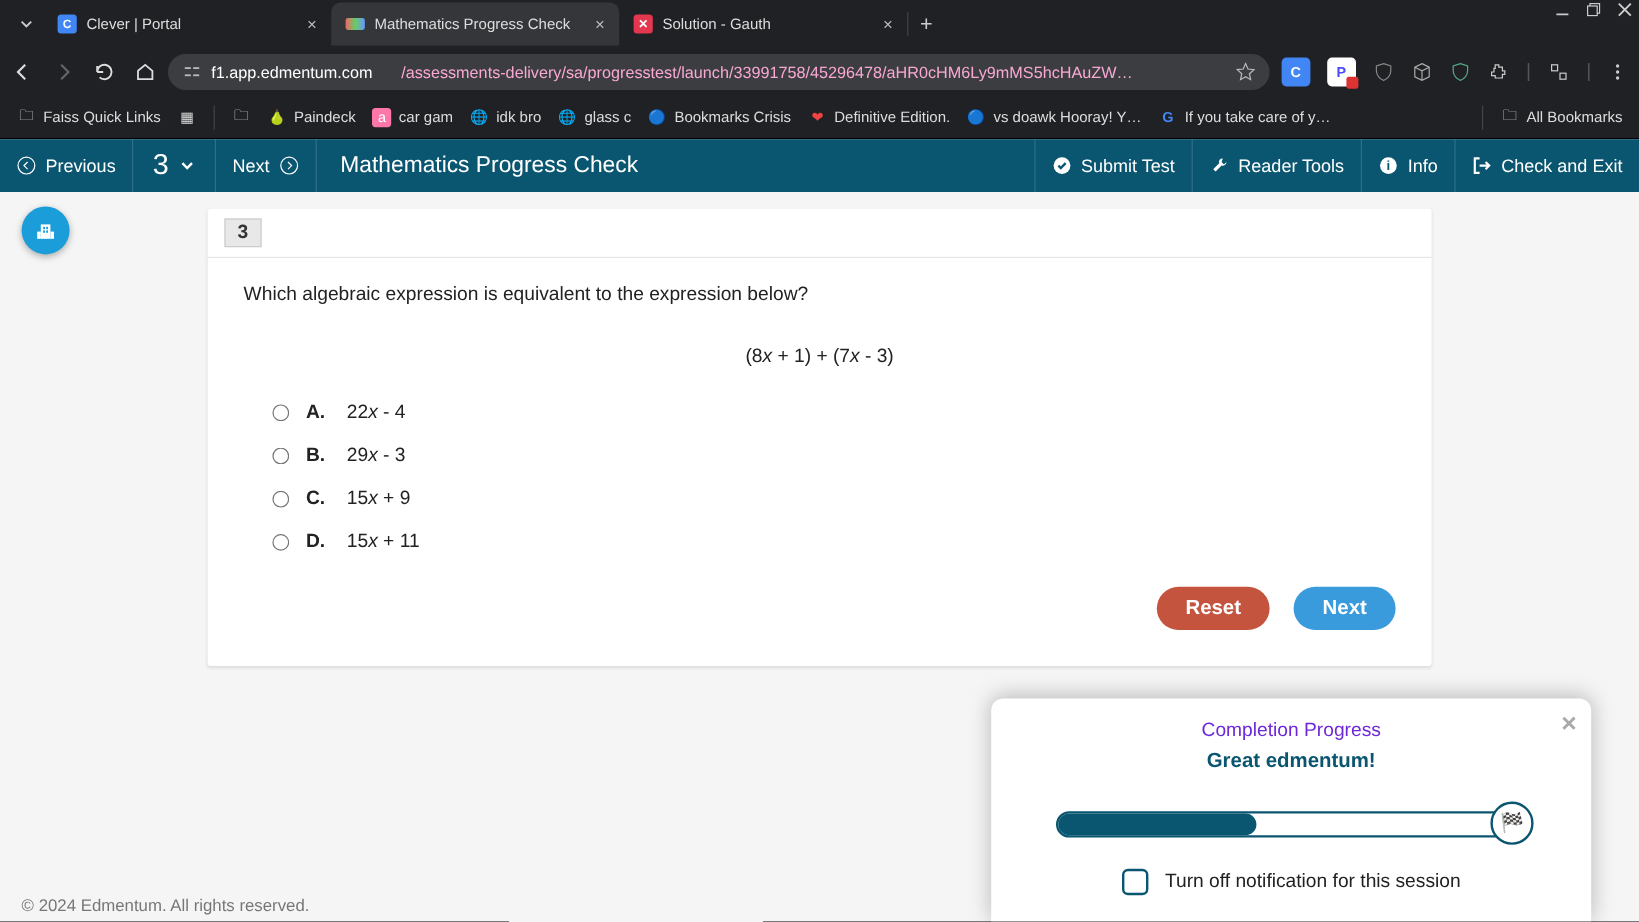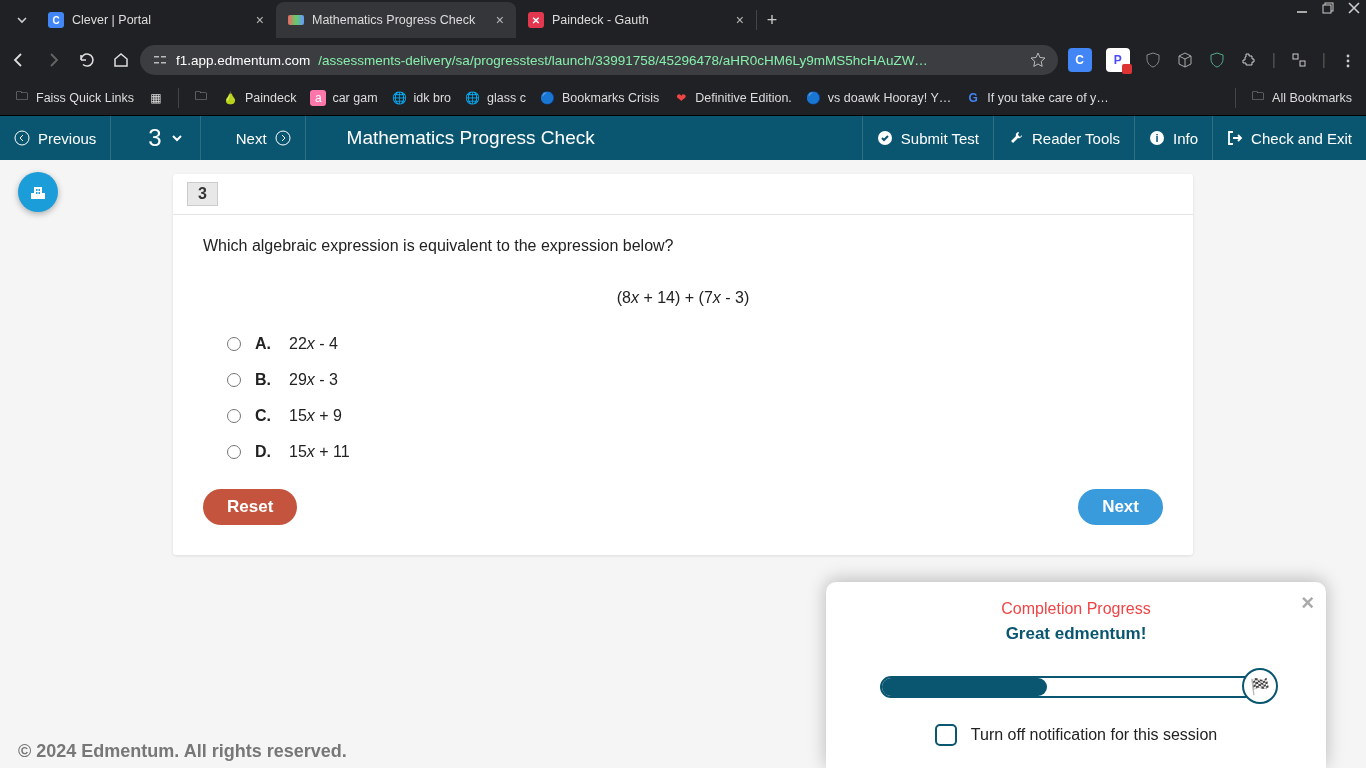--- a/index.html
+++ b/index.html
@@ -20,66 +20,66 @@
   .tab-sep { width:1px; height:20px; background:#444;}
   .new-tab { width:30px; text-align:center; font-size:18px; color:#ccc;}
   .win-controls { position:absolute; right:6px; top:2px; display:flex; gap:14px; color:#ccc; font-size:14px;}
   .win-controls span svg { display:block; }
 
   .addr-row { height:40px; display:flex; align-items:center; gap:10px; padding:0 10px; background:#202124;}
   .nav-icons { display:flex; gap:16px; color:#ccc; }
   .nav-icons .disabled { color:#666; }
   .url-bar { flex:1; height:30px; background:#3c3d40; border-radius:15px; display:flex; align-items:center; gap:8px; padding:12px 12px; color:#ddd; font-size:13.5px; overflow:hidden;}
   .url-domain { color:#fff; }
-  .url-path { color:#86efac; white-space:nowrap; overflow:hidden; text-overflow:ellipsis;}
+  .url-path { color:#f9a8d4; white-space:nowrap; overflow:hidden; text-overflow:ellipsis;margin-left:16px;}
   .addr-icons { display:flex; gap:14px; align-items:center; color:#ccc;}
   .ext-icon { width:24px; height:24px; border-radius:4px; display:flex; align-items:center; justify-content:center; font-size:12px; font-weight:bold; position:relative;}
   .ext-c { background:#4285f4; color:#fff; }
   .ext-p { background:#fff; color:#4a4aff; }
   .ext-p::after{content:""; position:absolute; right:-2px; bottom:-2px; width:10px; height:10px; background:#d33; border-radius:2px;}
 
   .bookmark-row { height:36px; display:flex; align-items:center; gap:14px; padding:0 14px; font-size:12.5px; color:#ddd; background:#202124; border-bottom:1px solid #000;}
   .bm-item { display:flex; align-items:center; gap:6px; white-space:nowrap;}
   .bm-item .ic{ width:16px; height:16px; display:flex; align-items:center; justify-content:center; font-size:12px;}
   .bm-sep{ width:1px; height:20px; background:#444;}
   .bm-spacer{ flex:1; }
   
   
   .viewport { height: 652px; position:relative; background:#f5f5f5; }
-  .edm-bar { height:44px; background:#0a5670; color:#fff; display:flex; align-items:stretch; font-size:15px;gap:21px;}
+  .edm-bar { height:44px; background:#0a5670; color:#fff; display:flex; align-items:stretch; font-size:15px;}
   .edm-btn { display:flex; align-items:center; gap:8px; padding:0 14px; border-right:1px solid rgba(255,255,255,.15); cursor:pointer;}
   .edm-btn.qnum { font-size:24px; font-weight:300; padding: 0 16px;}
   .edm-title { display:flex; align-items:center; padding:0 20px; font-size:19px; font-weight:400; flex:1; border-right:none;}
   .edm-right { display:flex;padding-left:28px;}
   .edm-right .edm-btn { border-left:1px solid rgba(255,255,255,.15); border-right:none;}
   
   .float-badge { position:absolute; left:18px; top:56px; width:40px; height:40px; border-radius:20px; background:#1b9dd9; display:flex; align-items:center; justify-content:center; color:#fff; box-shadow:0 2px 6px rgba(0,0,0,.3); z-index:5;}
   
   .card { position:absolute; left:173px; top:58px; width:1020px; background:#fff; border-radius:3px; box-shadow:0 1px 3px rgba(0,0,0,.1);}
   .card-head { padding:8px 14px; border-bottom:1px solid #e5e5e5;}
   .qnum-box { display:inline-block; background:#e8e8e8; border:1px solid #ccc; padding:2px 10px; font-weight:bold; color:#333;}
   .card-body { padding:22px 30px 30px 30px; color:#222; font-size:16px;}
   .q-text { margin-bottom:34px;}
   .expr { text-align:center; font-size:16px; margin-bottom:28px;}
   .opts { padding-left:24px; }
   .opt { display:flex; align-items:center; gap:14px; margin-bottom:18px; font-size:16px;}
   .opt input { width:14px; height:14px;}
   .opt .lbl { font-weight:bold; width:20px;}
   .opt .val { }
   .ital { font-style:italic;}
-  .btn-row { display:flex; justify-content:space-between; margin-top:28px;}
+  .btn-row { display:flex; gap:20px; justify-content:flex-end; margin-top:28px;}
   .pill { border:none; border-radius:22px; padding:8px 24px; font-size:17px; font-weight:bold; color:#fff; cursor:pointer;}
   .pill.reset { background:#c5543e;}
   .pill.next { background:#3a9bdc;}
   
-  .footer { position:absolute; left:18px; bottom:6px; font-size:18px; color:#777;font-weight:bold;}
+  .footer { position:absolute; left:18px; bottom:6px; font-size:14px; color:#777;}
   
   .toast { position:absolute; right:40px; bottom:0; width:500px; background:#fff; border-radius:10px 10px 0 0; box-shadow:0 -2px 18px rgba(0,0,0,.25); padding:18px 24px 22px 24px;}
   .toast-close { position:absolute; right:12px; top:8px; font-size:22px; color:#aaa; cursor:pointer; font-weight:bold;}
-  .toast-title { text-align:center; color:#ef4444; font-size:16px; margin-bottom:6px;}
+  .toast-title { text-align:center; color:#6d28d9; font-size:16px; margin-bottom:6px;}
   .toast-sub { text-align:center; color:#0a5670; font-size:17px; font-weight:bold; margin-bottom:24px;}
   .prog-wrap { position:relative; height:38px; margin:0 30px 18px 30px;}
   .prog-track { position:absolute; left:0; right:0; top:8px; height:22px; border:2px solid #0a5670; border-radius:14px; background:#fff;}
   .prog-fill { position:absolute; left:2px; top:10px; height:18px; width:42%; background:#0a5670; border-radius:12px;}
   .prog-flag { position:absolute; right:-6px; top:0; width:36px; height:36px; border:2px solid #0a5670; border-radius:50%; background:#fff; display:flex; align-items:center; justify-content:center; font-size:16px;}
   .toast-chk{ display:flex; align-items:center; gap:14px; justify-content:center; font-size:16px; color:#222;}
   .chk-box{ width:22px; height:22px; border:2.5px solid #0a5670; border-radius:5px;}
   
   svg { display:inline-block; vertical-align:middle;}
 </style>
@@ -100,21 +100,21 @@
     </div>
     <div class="tab active">
       <span class="favicon">
           <span class="fav-edm"></span>
         </span>
       <span class="title">Mathematics Progress Check</span>
       <span class="close">×</span>
     </div>
     <div class="tab">
       <span class="favicon fav-gauth">✕</span>
-      <span class="title">Paindeck - Gauth</span>
+      <span class="title">Solution - Gauth</span>
       <span class="close">×</span>
     </div>
     <div class="tab-sep"></div>
     <div class="new-tab">+</div>
     <div class="win-controls">
       <span>
           <svg width="12" height="12">
             <line x1="1" y1="10" x2="11" y2="10" stroke="#ccc" stroke-width="1.6"></line>
           </svg>
         </span>
@@ -308,21 +308,21 @@
       </svg>
   </div>
 
   <div class="card">
     <div class="card-head">
       <span class="qnum-box">3</span>
     </div>
     <div class="card-body">
       <div class="q-text">Which algebraic expression is equivalent to the expression below?</div>
       <div class="expr">
-        <span>(8</span><span class="ital">x</span><span> + 14) + (7</span><span class="ital">x</span><span> - 3)</span>
+        <span>(8</span><span class="ital">x</span><span> + 1) + (7</span><span class="ital">x</span><span> - 3)</span>
       </div>
       <div class="opts">
         <div class="opt">
           <input type="radio" name="ans" style="">
           <span class="lbl">A.</span>
           <span class="val"><span>22</span><span class="ital">x</span><span> - 4</span></span>
         </div>
         <div class="opt">
           <input type="radio" name="ans" style="">
           <span class="lbl">B.</span>

